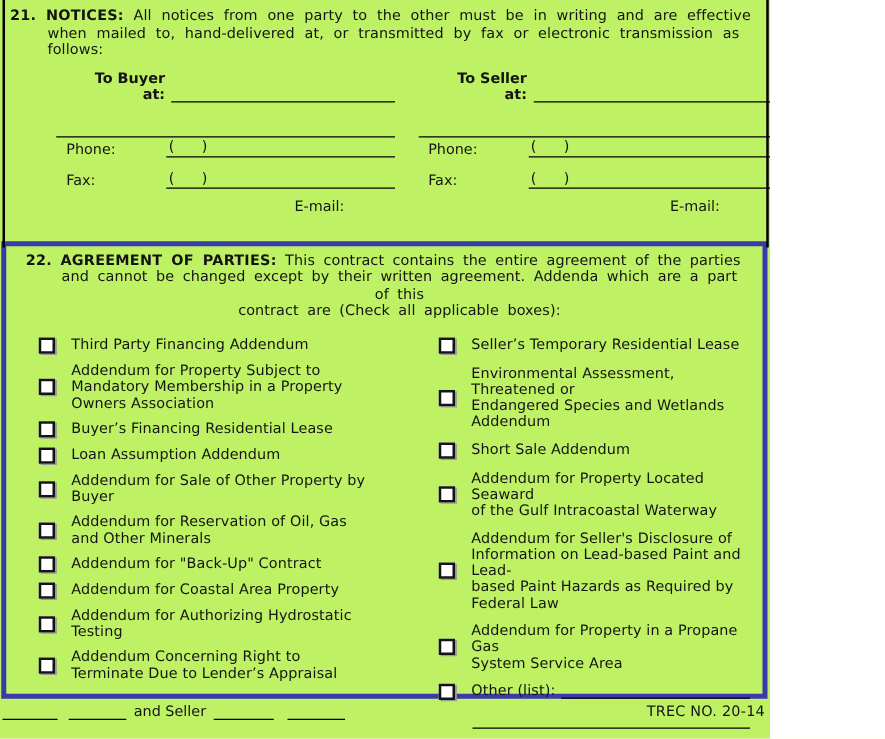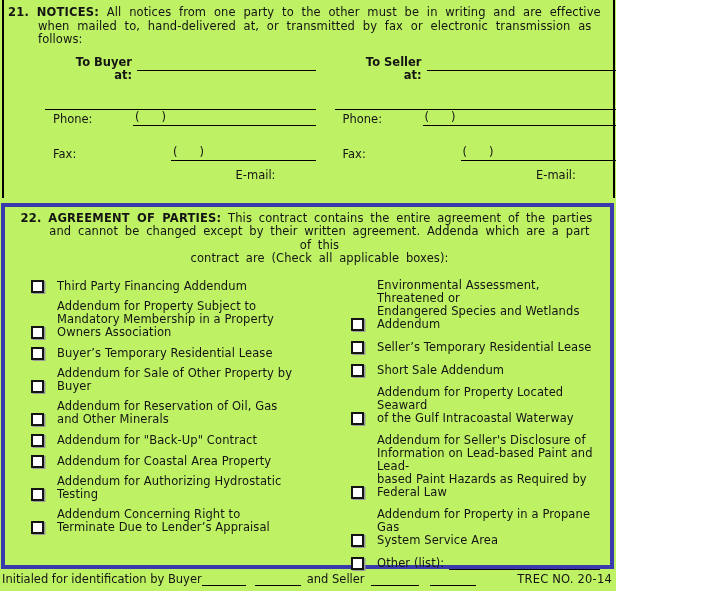--- a/index.html
+++ b/index.html
@@ -26,47 +26,47 @@
     white-space:pre-line;
   }
   .sec-head .num,.sec-head .ttl{font-weight:bold;letter-spacing:0.2px;}
 
   
   #sec21{padding-top:6px;}
   .cols21{display:flex;margin-top:9px;}
   .col21{box-sizing:border-box;}
   .col21.buyer{margin-left:45px;width:296px;}
   .col21.seller{margin-left:19px;width:308px;}
-  .addr-row{display:flex;align-items:flex-start;}
+  .addr-row{display:flex;align-items:flex-end;}
   .addr-label{width:92px;text-align:right;font-weight:bold;line-height:13px;padding-right:5px;box-sizing:border-box;}
   .rule{border-bottom:1.3px solid #000;}
   .addr-line{flex:1;height:14px;}
   .addr-line2{margin-top:26px;height:1px;}
   .contact-row{display:flex;align-items:flex-end;}
   .contact-row.phone{}
-  .contact-row.fax{margin-top:19px;gap:38px;}
+  .contact-row.fax{margin-top:9px;}
   .contact-row.email{margin-top:7px;flex-direction:column;}
   .contact-label{width:88px;padding-left:8px;box-sizing:border-box;}
   .contact-line{flex:1;height:15px;}
   .area{white-space:pre;padding-left:2px;}
 
   
   #sec22{
     margin:20px 2px 0 1px;
     border:4px solid #3b3aad;
     padding:5px 6px 4px 6px;
     box-sizing:border-box;
     height:366px;
   }
   #sec22 .sec-head{padding-left:34px;text-indent:-26px;word-spacing:3px;text-align:center;}
   .cols22{display:flex;margin-top:13px;}
   .col22{box-sizing:border-box;}
   .col22.lft{width:336px;padding-left:20px;}
   .col22.rgt{flex:1;padding-left:4px;padding-right:4px;}
-  .item{display:flex;align-items:flex-end;}
+  .item{display:flex;align-items:center;}
   .col22.lft .item{margin-bottom:7px;}
   .col22.rgt .item{margin-bottom:9px;}
   .cb{
     flex:none;width:9px;height:9px;
     border:2px solid #141414;background:#fff;
     box-shadow:1.5px 1px 0 #9a9a9a;
     margin:1px 13px 0 0;
   }
   .cb-label{line-height:13px;white-space:pre-line;letter-spacing:0.1px;}
   .other-blank{flex:1;margin-left:5px;height:12px;}
@@ -155,21 +155,25 @@
             <span class="cb-label">Third Party Financing Addendum</span>
           </div>
         <div class="item">
             <span class="cb"></span>
             <span class="cb-label">Addendum for Property Subject to
 Mandatory Membership in a Property
 Owners Association</span>
           </div>
         <div class="item">
             <span class="cb"></span>
-            <span class="cb-label">Buyer’s Temporary Residential Lease</span>
+            <span class="cb-label">Buyer’s Financing Residential Lease</span>
+          </div>
+        <div class="item">
+            <span class="cb"></span>
+            <span class="cb-label">Loan Assumption Addendum</span>
           </div>
         <div class="item">
             <span class="cb"></span>
             <span class="cb-label">Addendum for Sale of Other Property by
 Buyer</span>
           </div>
         <div class="item">
             <span class="cb"></span>
             <span class="cb-label">Addendum for Reservation of Oil, Gas
 and Other Minerals</span>
@@ -188,29 +192,29 @@
 Testing</span>
           </div>
         <div class="item">
             <span class="cb"></span>
             <span class="cb-label">Addendum Concerning Right to
 Terminate Due to Lender’s Appraisal</span>
           </div>
       </div>
 
       <div class="col22 rgt">
+        <div class="item">
+            <span class="cb"></span>
+            <span class="cb-label">Seller’s Temporary Residential Lease</span>
+          </div>
         <div class="item">
             <span class="cb"></span>
             <span class="cb-label">Environmental Assessment, Threatened or
 Endangered Species and Wetlands
 Addendum</span>
-          </div>
-        <div class="item">
-            <span class="cb"></span>
-            <span class="cb-label">Seller’s Temporary Residential Lease</span>
           </div>
         <div class="item">
             <span class="cb"></span>
             <span class="cb-label">Short Sale Addendum</span>
           </div>
         <div class="item">
             <span class="cb"></span>
             <span class="cb-label">Addendum for Property Located Seaward
 of the Gulf Intracoastal Waterway</span>
           </div>
@@ -233,21 +237,20 @@
           </div>
         <div class="extra-line rule"></div>
         <div class="extra-line rule"></div>
         <div class="extra-line rule"></div>
         <div class="extra-line rule"></div>
       </div>
     </div>
   </div>
 
   <div class="footer">
-    <span>Initialed for identification by Buyer</span>
       <span class="blank b1"></span>
       <span class="blank b2"></span>
       <span>and Seller</span>
       <span class="blank b3"></span>
       <span class="blank b4"></span>
     <span class="trec">TREC NO. 20-14</span>
   </div>
 </div>
 
 </body></html>

